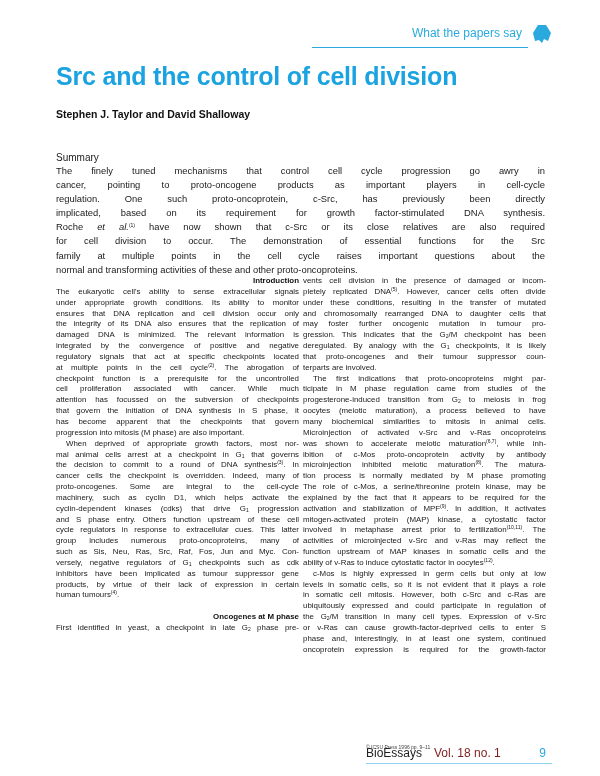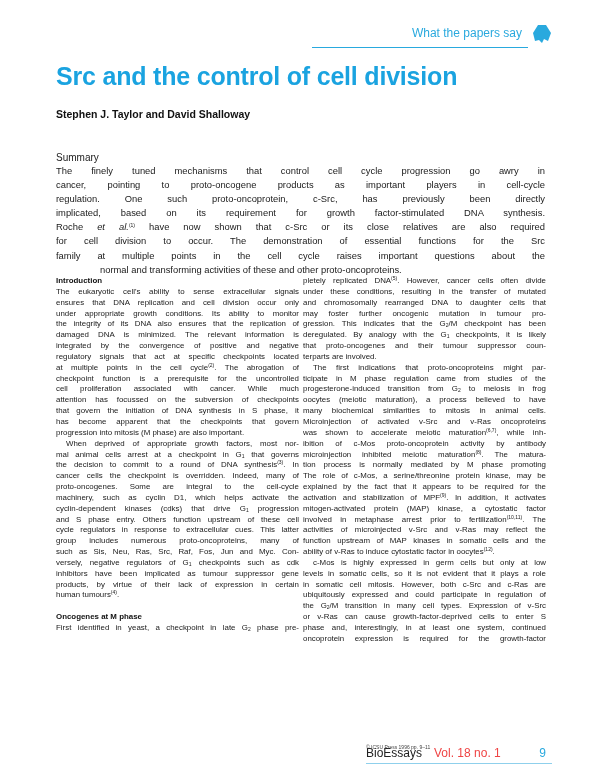--- a/index.html
+++ b/index.html
@@ -10,37 +10,37 @@
   .header-rule { position: absolute; left: 0; right: 24px; bottom: 2px; height: 1px; background: #29a9de; }
   .header-label { position: absolute; right: 30px; top: 4px; font-size: 12px; color: #29a9de; white-space: nowrap; }
   .header-icon { position: absolute; right: 0; top: 2px; width: 20px; height: 20px; }
 
   .title { position: absolute; left: 56px; top: 62px; font-size: 25px; font-weight: bold; color: #1aa3e0; letter-spacing: -0.2px; white-space: nowrap; }
   .authors { position: absolute; left: 56px; top: 108px; font-size: 10.5px; font-weight: bold; color: #111; white-space: nowrap; }
 
   .summary-heading { position: absolute; left: 56px; top: 152px; font-size: 10px; font-weight: normal; color: #222; }
   .summary-body { position: absolute; left: 56px; top: 164px; width: 489px; font-size: 9.4px; line-height: 14.1px; text-align: justify; color: #1a1a1a; }
   .summary-body .line { display: block; text-align: justify; text-align-last: justify; white-space: nowrap; overflow: hidden; height: 14.1px; }
-  .summary-body .line.last { text-align-last: left; margin-left: 44px; }
+  .summary-body .line.last { text-align-last: left; }
 
   .col { position: absolute; top: 276px; width: 243px; font-size: 7.9px; line-height: 10.85px; color: #1a1a1a; }
   .col-left { left: 56px; }
   .col-right { left: 303px; }
   .line { display: block; white-space: nowrap; overflow: hidden; text-align: justify; text-align-last: justify; height: 10.85px; }
   .line.last { text-align-last: left; }
   .line.indent { padding-left: 10px; }
-  .sec-heading { display: block; font-weight: bold; font-size: 7.9px; height: 10.85px; color: #111; text-align: left; }
+  .sec-heading { display: block; font-weight: bold; font-size: 7.9px; height: 10.85px; color: #111; text-align: right; }
   .gap { display: block; height: 10.85px; }
   sup { font-size: 5px; vertical-align: 3px; line-height: 0; }
   sub { font-size: 5px; vertical-align: -1px; line-height: 0; }
   em { }
 
   .footer { position: absolute; left: 366px; top: 746px; width: 186px; height: 20px; }
   .footer-journal { position: absolute; left: 0; top: 0; font-size: 12px; color: #222; white-space: nowrap; }
-  .footer-vol { position: absolute; left: 68px; top: 0; font-size: 12px; color: #ef4444; white-space: nowrap; }
+  .footer-vol { position: absolute; left: 68px; top: 0; font-size: 12px; color: #7f1d1d; white-space: nowrap; }
   .footer-page { position: absolute; right: 6px; top: 0; font-size: 12px; color: #29a9de; }
   .footer-rule { position: absolute; left: 0; right: 0; top: 17px; height: 1px; background: #8fd0ec; }
   .copyright { position: absolute; left: 366px; top: 744px; font-size: 5px; color: #444; white-space: nowrap; }
 </style>
 </head>
 <body>
 
 <div class="header">
   <div class="header-rule"></div>
   <span class="header-label">What the papers say</span>
@@ -61,22 +61,22 @@
     <span class="line">Roche <em>et al.</em><sup>(1)</sup> have now shown that c-Src or its close relatives are also required</span>
     <span class="line">for cell division to occur. The demonstration of essential functions for the Src</span>
     <span class="line">family at multiple points in the cell cycle raises important questions about the</span>
     <span class="line last">normal and transforming activities of these and other proto-oncoproteins.</span>
   </div>
 
 <div class="col col-left">
   <span class="sec-heading">Introduction</span>
   <div>
       <span class="line">The eukaryotic cell's ability to sense extracellular signals</span>
+      <span class="line">under appropriate growth conditions. Its ability to monitor</span>
       <span class="line">ensures that DNA replication and cell division occur only</span>
-      <span class="line">under appropriate growth conditions. Its ability to monitor</span>
       <span class="line">the integrity of its DNA also ensures that the replication of</span>
       <span class="line">damaged DNA is minimized. The relevant information is</span>
       <span class="line">integrated by the convergence of positive and negative</span>
       <span class="line">regulatory signals that act at specific checkpoints located</span>
       <span class="line">at multiple points in the cell cycle<sup>(2)</sup>. The abrogation of</span>
       <span class="line">checkpoint function is a prerequisite for the uncontrolled</span>
       <span class="line">cell proliferation associated with cancer. While much</span>
       <span class="line">attention has focussed on the subversion of checkpoints</span>
       <span class="line">that govern the initiation of DNA synthesis in S phase, it</span>
       <span class="line">has become apparent that the checkpoints that govern</span>
@@ -101,20 +101,21 @@
     </div>
   <span class="gap"></span>
   <span class="sec-heading">Oncogenes at M phase</span>
   <div>
       <span class="line">First identified in yeast, a checkpoint in late G<sub>2</sub> phase pre-</span>
     </div>
 </div>
 
 <div class="col col-right">
   <div>
+      <span class="line">vents cell division in the presence of damaged or incom-</span>
       <span class="line">pletely replicated DNA<sup>(5)</sup>. However, cancer cells often divide</span>
       <span class="line">under these conditions, resulting in the transfer of mutated</span>
       <span class="line">and chromosomally rearranged DNA to daughter cells that</span>
       <span class="line">may foster further oncogenic mutation in tumour pro-</span>
       <span class="line">gression. This indicates that the G<sub>2</sub>/M checkpoint has been</span>
       <span class="line">deregulated. By analogy with the G<sub>1</sub> checkpoints, it is likely</span>
       <span class="line">that proto-oncogenes and their tumour suppressor coun-</span>
       <span class="line last">terparts are involved.</span>
     </div>
   <div>

